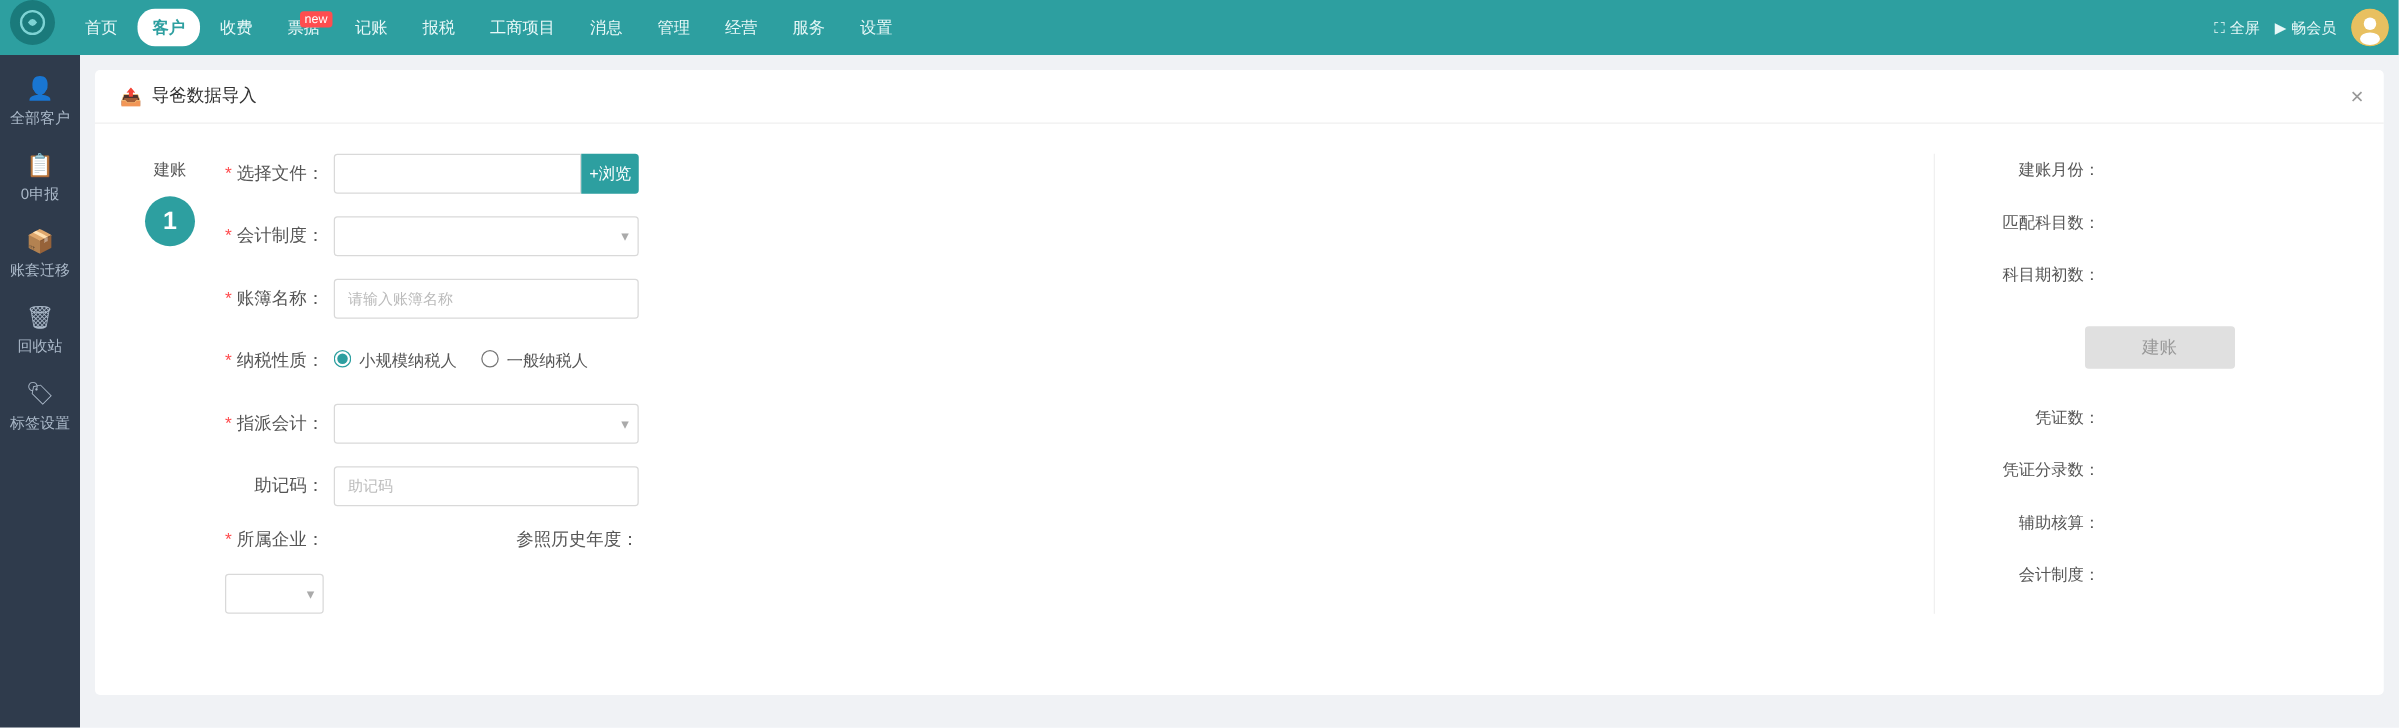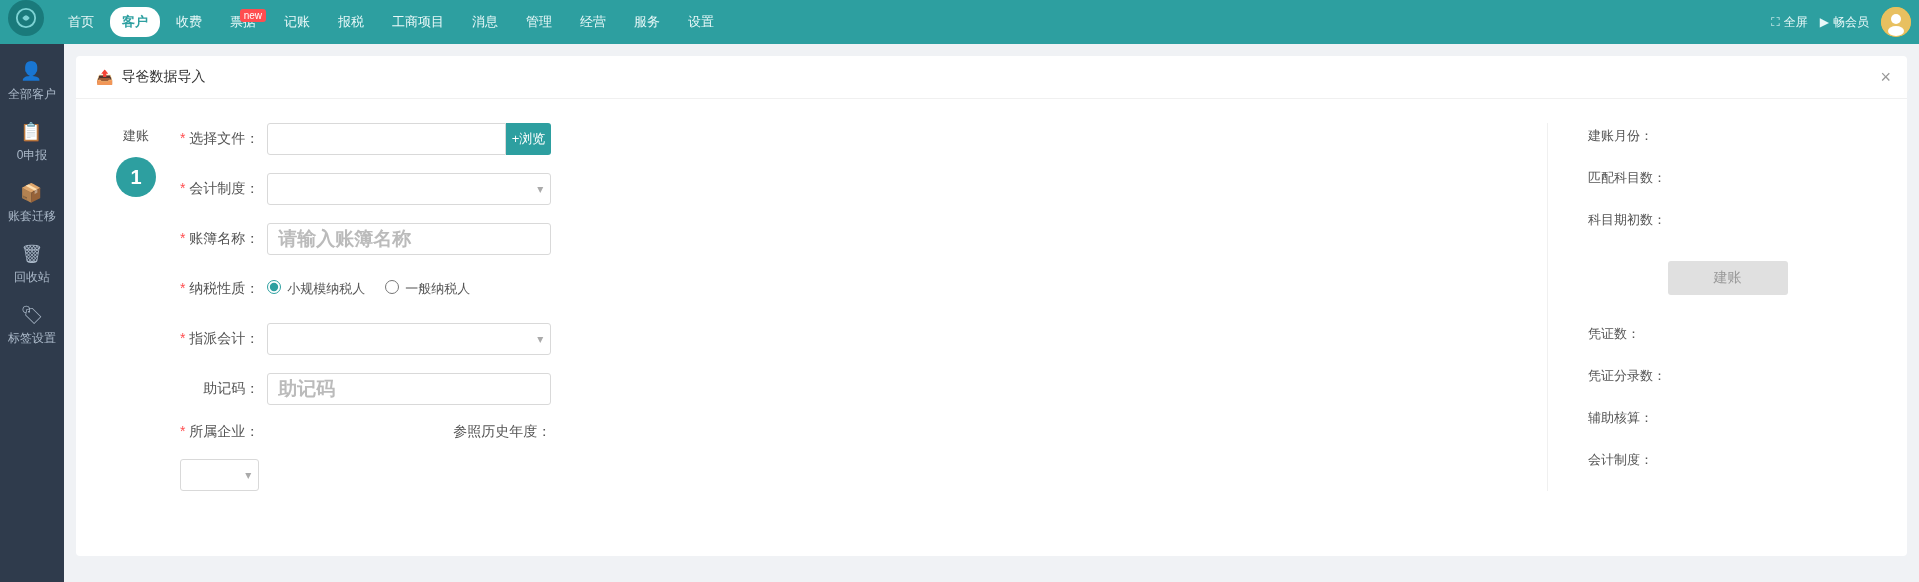--- a/index.html
+++ b/index.html
@@ -176,26 +176,25 @@
       color: #555;
       font-size: 14px;
       white-space: nowrap;
     }
     .form-label .req { color: #ff4d4f; }
     .form-input {
       height: 32px;
       border: 1px solid #d9d9d9;
       border-radius: 3px;
       padding: 0 10px;
-      font-size: 19px;
+      font-size: 12px;
       color: #3b82f6;
       outline: none;
       width: 100%;
       background: #fff;
-      font-weight: bold;
     }
     .form-input::placeholder { color: #bbb; }
     .form-select {
       height: 32px;
       border: 1px solid #d9d9d9;
       border-radius: 3px;
       padding: 0 28px 0 10px;
       font-size: 13px;
       color: #333;
       outline: none;
@@ -255,25 +254,26 @@
       gap: 6px;
       cursor: pointer;
       font-size: 13px;
       color: #555;
     }
     .radio-label input[type="radio"] {
       accent-color: #2d9fa0;
       width: 14px; height: 14px;
     }
     .right-label {
-      text-align: left;
+      text-align: right;
       color: #555;
       font-size: 13px;
       white-space: nowrap;
       padding-top: 4px;
+      margin-left: 14px;
     }
     .right-value {
       color: #333;
       font-size: 13px;
       min-height: 24px;
     }
     .build-btn {
       background: #e0e0e0;
       color: #999;
       border: none;

